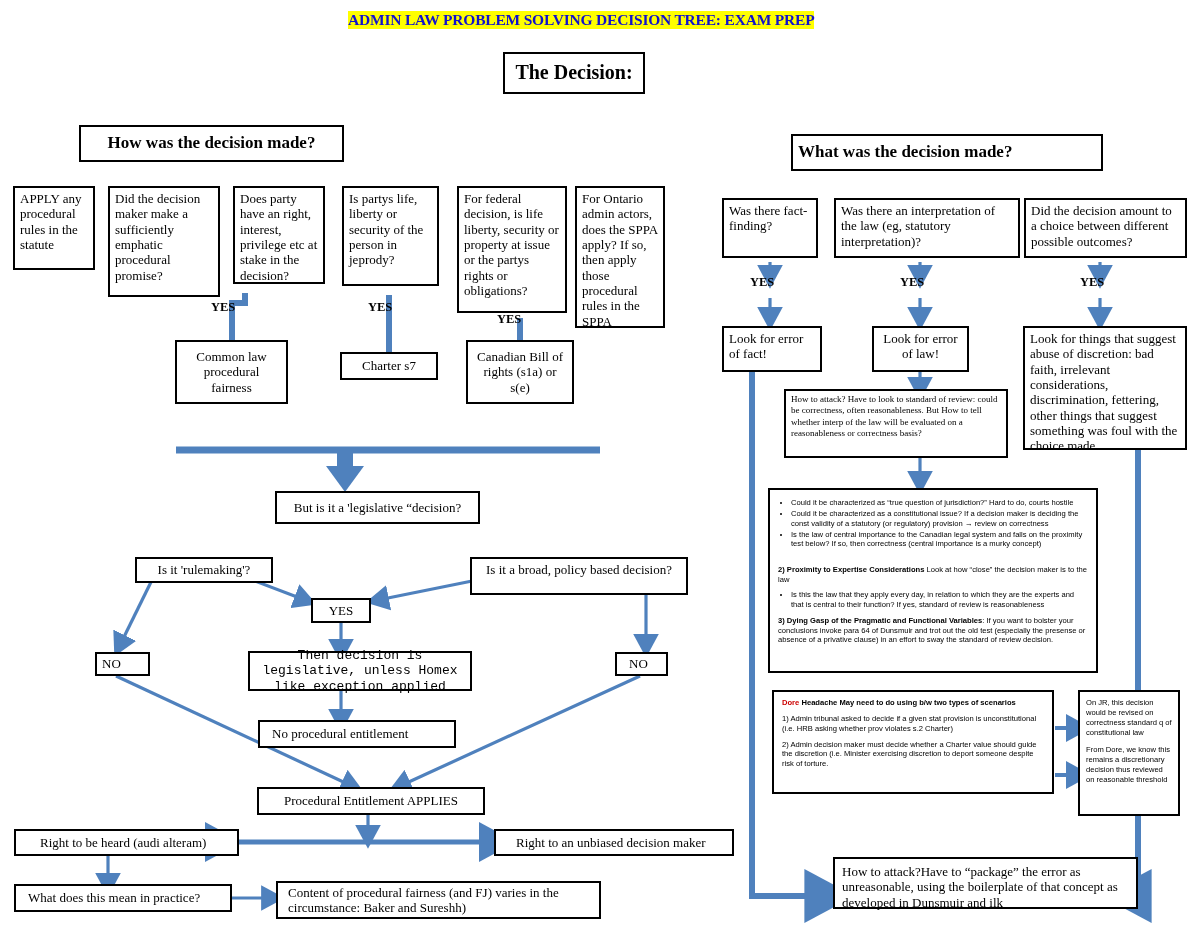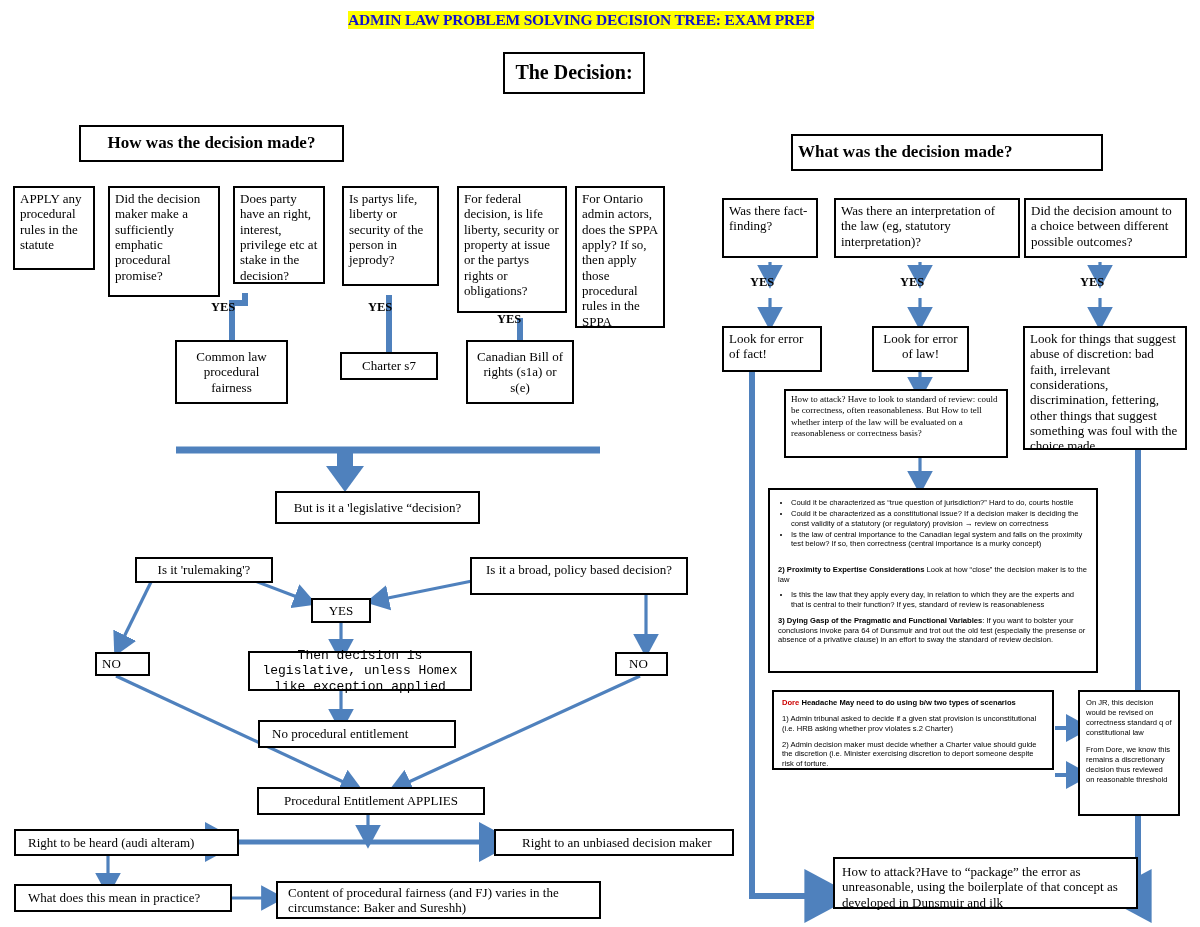--- a/index.html
+++ b/index.html
@@ -195,25 +195,25 @@
   </div>
 
   <div class="bx s13" style="left:258px;top:720px;width:198px;height:28px;display:flex;align-items:center;padding-left:12px;">
     <span>No procedural entitlement</span>
   </div>
 
   <div class="bx s13 ctr" style="left:257px;top:787px;width:228px;height:28px;display:flex;align-items:center;justify-content:center;">
     <span>Procedural Entitlement APPLIES</span>
   </div>
 
-  <div class="bx s13" style="left:14px;top:829px;width:225px;height:27px;display:flex;align-items:center;padding-left:12px;">
+  <div class="bx s13" style="left:14px;top:829px;width:225px;height:27px;display:flex;align-items:center;padding-left:24px;">
     <span>Right to be heard (audi alteram)</span>
   </div>
 
-  <div class="bx s13" style="left:494px;top:829px;width:240px;height:27px;display:flex;align-items:center;padding-left:26px;">
+  <div class="bx s13" style="left:494px;top:829px;width:240px;height:27px;display:flex;align-items:center;padding-left:20px;">
     <span>Right to an unbiased decision maker</span>
   </div>
 
   <div class="bx s13" style="left:14px;top:884px;width:218px;height:28px;display:flex;align-items:center;padding-left:12px;">
     <span>What does this mean in practice?</span>
   </div>
 
   <div class="bx s13" style="left:276px;top:881px;width:325px;height:38px;display:flex;align-items:center;padding-left:10px;">
     <span>Content of procedural fairness (and FJ) varies in the circumstance: Baker and Sureshh)</span>
   </div>
@@ -264,21 +264,21 @@
       <span class="b">2) Proximity to Expertise Considerations</span><span>  Look at how “close” the decision maker is to the law</span>
     </p>
     <ul>
       <li>Is this the law that they apply every day, in relation to which they are the experts and that is central to their function? If yes, standard of review is reasonableness</li>
     </ul>
     <p style="margin-top:6px;">
       <span class="b">3) Dying Gasp of the Pragmatic and Functional Variables</span><span>: If you want to bolster your conclusions invoke para 64 of Dunsmuir and trot out the old test (especially the presense or absence of a privative clause) in an effort to sway the standard of review decision.</span>
     </p>
   </div>
 
-  <div class="bx s8" style="left:772px;top:690px;width:282px;height:80px;padding:6px 8px;">
+  <div class="bx s8" style="left:772px;top:690px;width:282px;height:104px;padding:6px 8px;">
     <p>
       <span class="red">Dore</span><span class="b"> Headache   May need to do using b/w two types of scenarios</span>
     </p>
     <p style="margin-top:6px;">1) Admin tribunal asked to decide if a given stat provision is unconstitutional  (i.e. HRB asking whether prov violates s.2 Charter)</p>
     <p style="margin-top:6px;">2) Admin decision maker must decide whether a Charter value should guide the discretion (i.e. Minister exercising discretion to deport someone despite risk of torture.</p>
   </div>
 
   <div class="bx s8" style="left:1078px;top:690px;width:102px;height:126px;padding:6px 6px;">
     <p>On JR, this decision would be revised on correctness standard q of constitutional law</p>
     <p style="margin-top:8px;">From Dore, we know this remains a discretionary decision thus reviewed on reasonable threshold</p>

